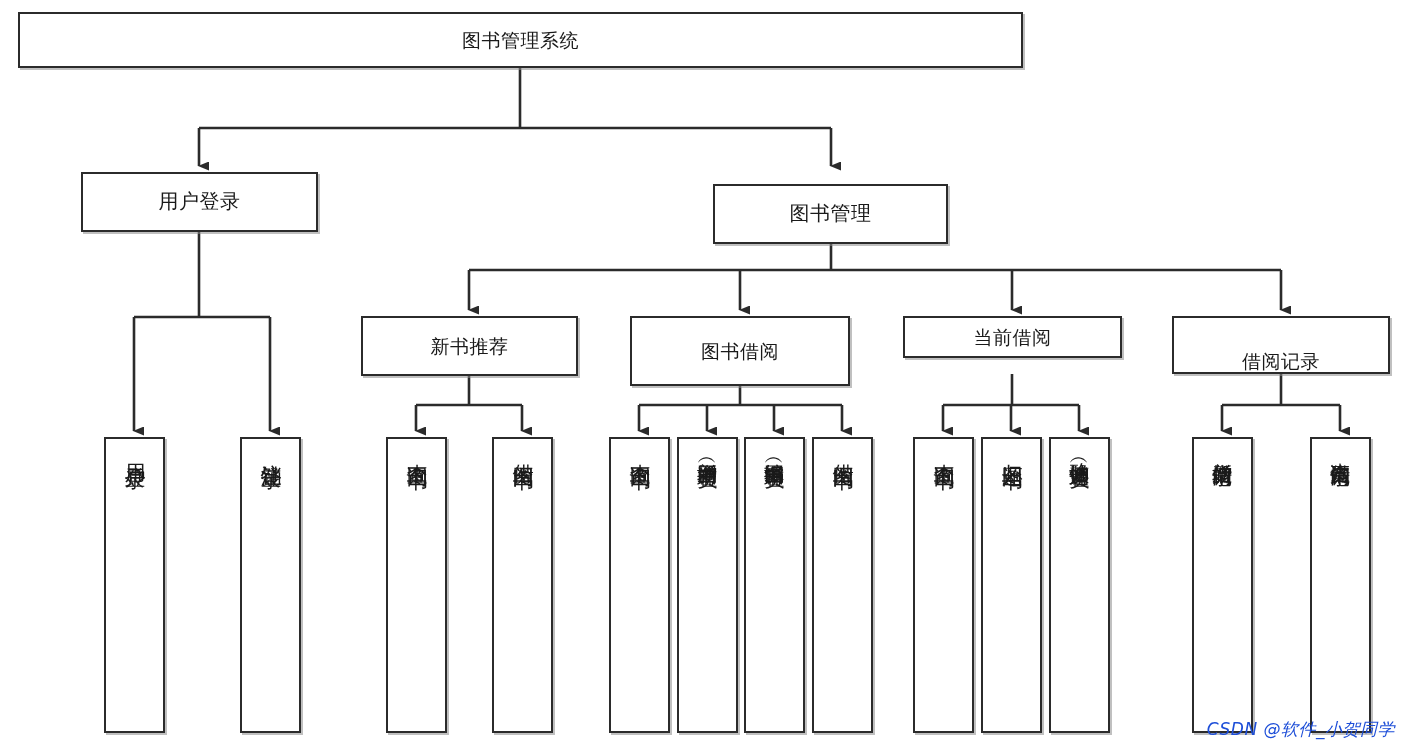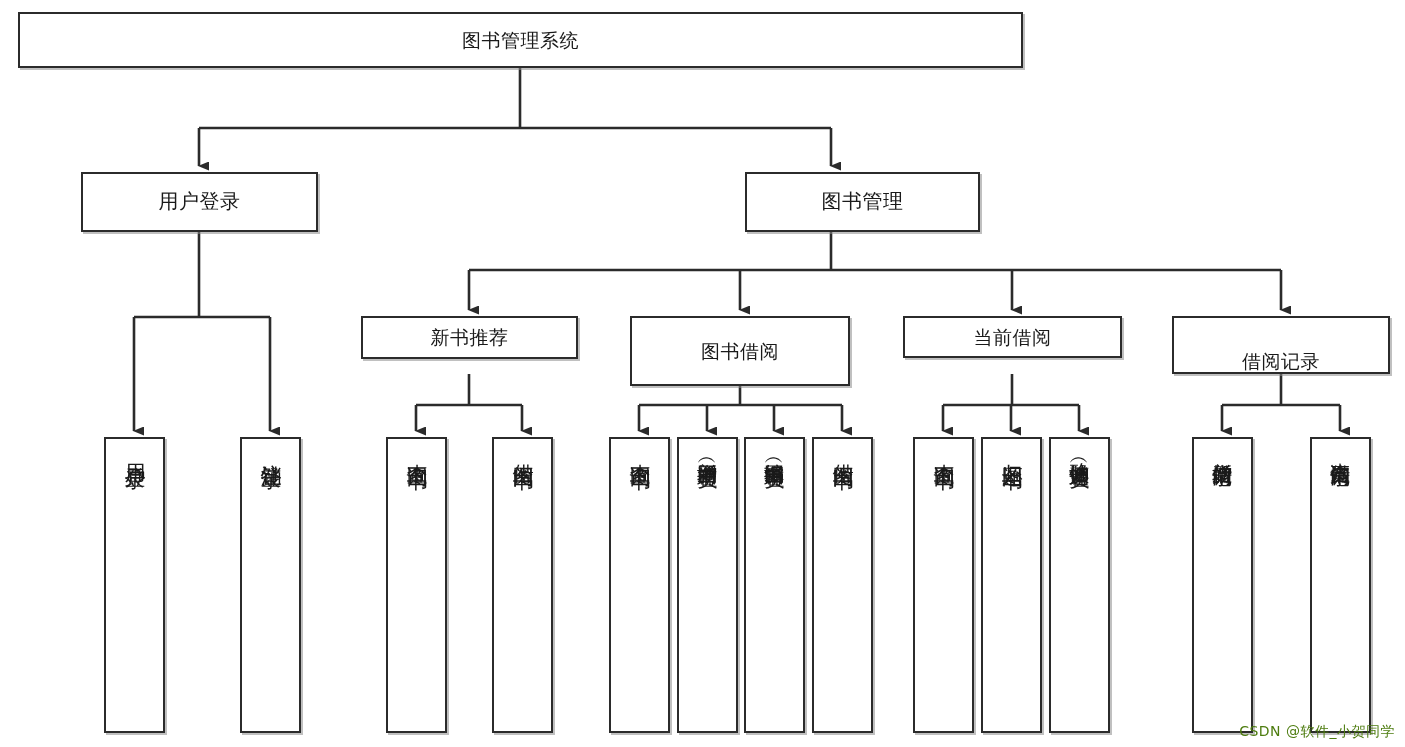--- a/index.html
+++ b/index.html
@@ -60,25 +60,26 @@
     white-space: nowrap;
   }
   .node-leaf.leaf-tall .label {
     font-size: 20px;
     letter-spacing: 1px;
   }
   #watermark {
     position: absolute;
     right: 10px;
     bottom: 6px;
-    font-size: 14px;
-    color: #4d7c0f;
+    font-size: 17px;
+    color: #1d4ed8;
     letter-spacing: 0.5px;
     white-space: nowrap;
     user-select: none;
+    font-style: italic;
   }
 </style>
 </head>
 <body>
 
 <div id="diagram-root">
 
   <svg id="connector-layer" viewBox="0 0 1405 747" xmlns="http://www.w3.org/2000/svg">
     <defs>
       <marker id="arrowhead" markerWidth="10" markerHeight="11" refX="4.5" refY="10" orient="auto" markerUnits="userSpaceOnUse">
@@ -133,25 +134,25 @@
   </svg>
 
   <div class="node node-root" style="left:18px; top:12px; width:1005px; height:56px;">
     <span class="label">图书管理系统</span>
   </div>
 
   <div class="node node-level1" style="left:81px; top:172px; width:237px; height:60px;">
     <span class="label">用户登录</span>
   </div>
 
-  <div class="node node-level1" style="left:713px; top:172px; width:235px; height:60px;margin-left:32px;">
+  <div class="node node-level1" style="left:713px; top:184px; width:235px; height:60px;">
     <span class="label">图书管理</span>
   </div>
 
-  <div class="node node-level2" style="left:361px; top:316px; width:217px; height:43px;">
+  <div class="node node-level2" style="left:361px; top:316px; width:217px; height:60px;">
     <span class="label">新书推荐</span>
   </div>
 
   <div class="node node-level2" style="left:630px; top:316px; width:220px; height:70px;">
     <span class="label">图书借阅</span>
   </div>
 
   <div class="node node-level2" style="left:903px; top:316px; width:219px; height:42px;">
     <span class="label">当前借阅</span>
   </div>

